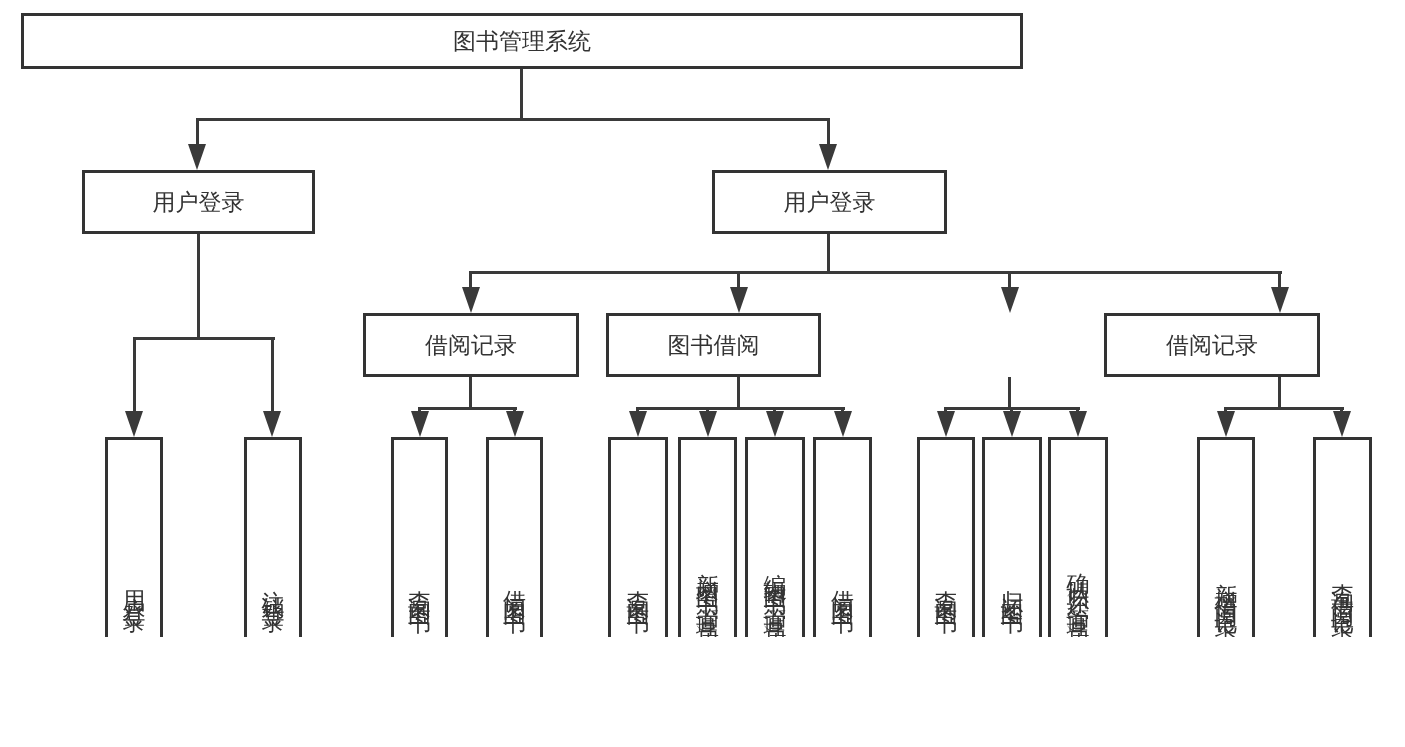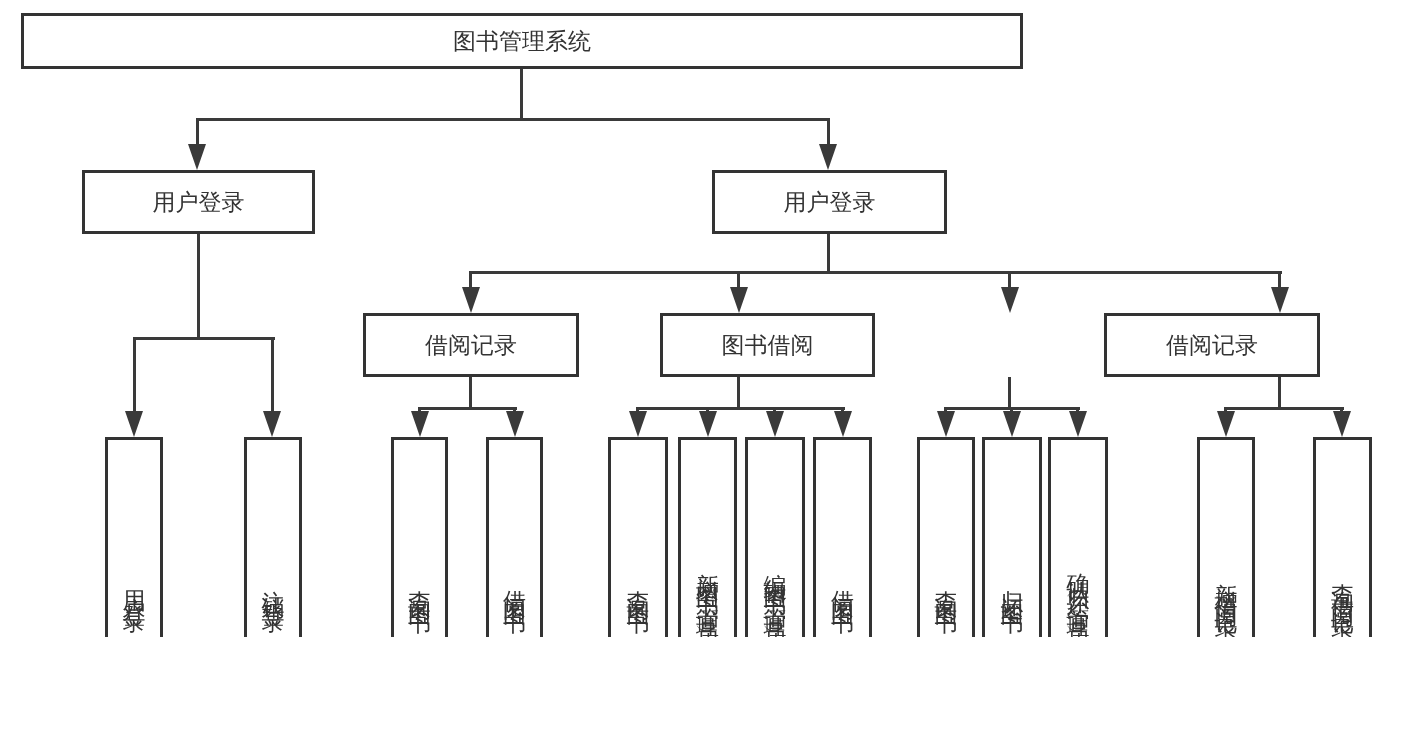--- a/index.html
+++ b/index.html
@@ -84,21 +84,21 @@
   <div class="ln" style="left:469px; top:271px; width:3px; height:18px;"></div>
   <div class="ln" style="left:737px; top:271px; width:3px; height:18px;"></div>
   <div class="ln" style="left:1008px; top:271px; width:3px; height:18px;"></div>
   <div class="ln" style="left:1278px; top:271px; width:3px; height:18px;"></div>
   <div class="ar" style="left:462px; top:287px;"></div>
   <div class="ar" style="left:730px; top:287px;"></div>
   <div class="ar" style="left:1001px; top:287px;"></div>
   <div class="ar" style="left:1271px; top:287px;"></div>
 
   <div class="box" style="left:363px; top:313px; width:216px; height:64px;">借阅记录</div>
-  <div class="box" style="left:660px; top:313px; width:215px; height:64px;">图书借阅</div>
+  <div class="box" style="left:606px; top:313px; width:215px; height:64px;">图书借阅</div>
   <div class="box" style="left:1104px; top:313px; width:216px; height:64px;">借阅记录</div>
 
   <div class="ln" style="left:469px; top:377px; width:3px; height:30px;"></div>
   <div class="ln" style="left:418px; top:407px; width:99px; height:3px;"></div>
   <div class="ln" style="left:418px; top:407px; width:3px; height:6px;"></div>
   <div class="ln" style="left:513px; top:407px; width:3px; height:6px;"></div>
   <div class="ar" style="left:411px; top:411px;"></div>
   <div class="ar" style="left:506px; top:411px;"></div>
 
   <div class="ln" style="left:737px; top:377px; width:3px; height:30px;"></div>

